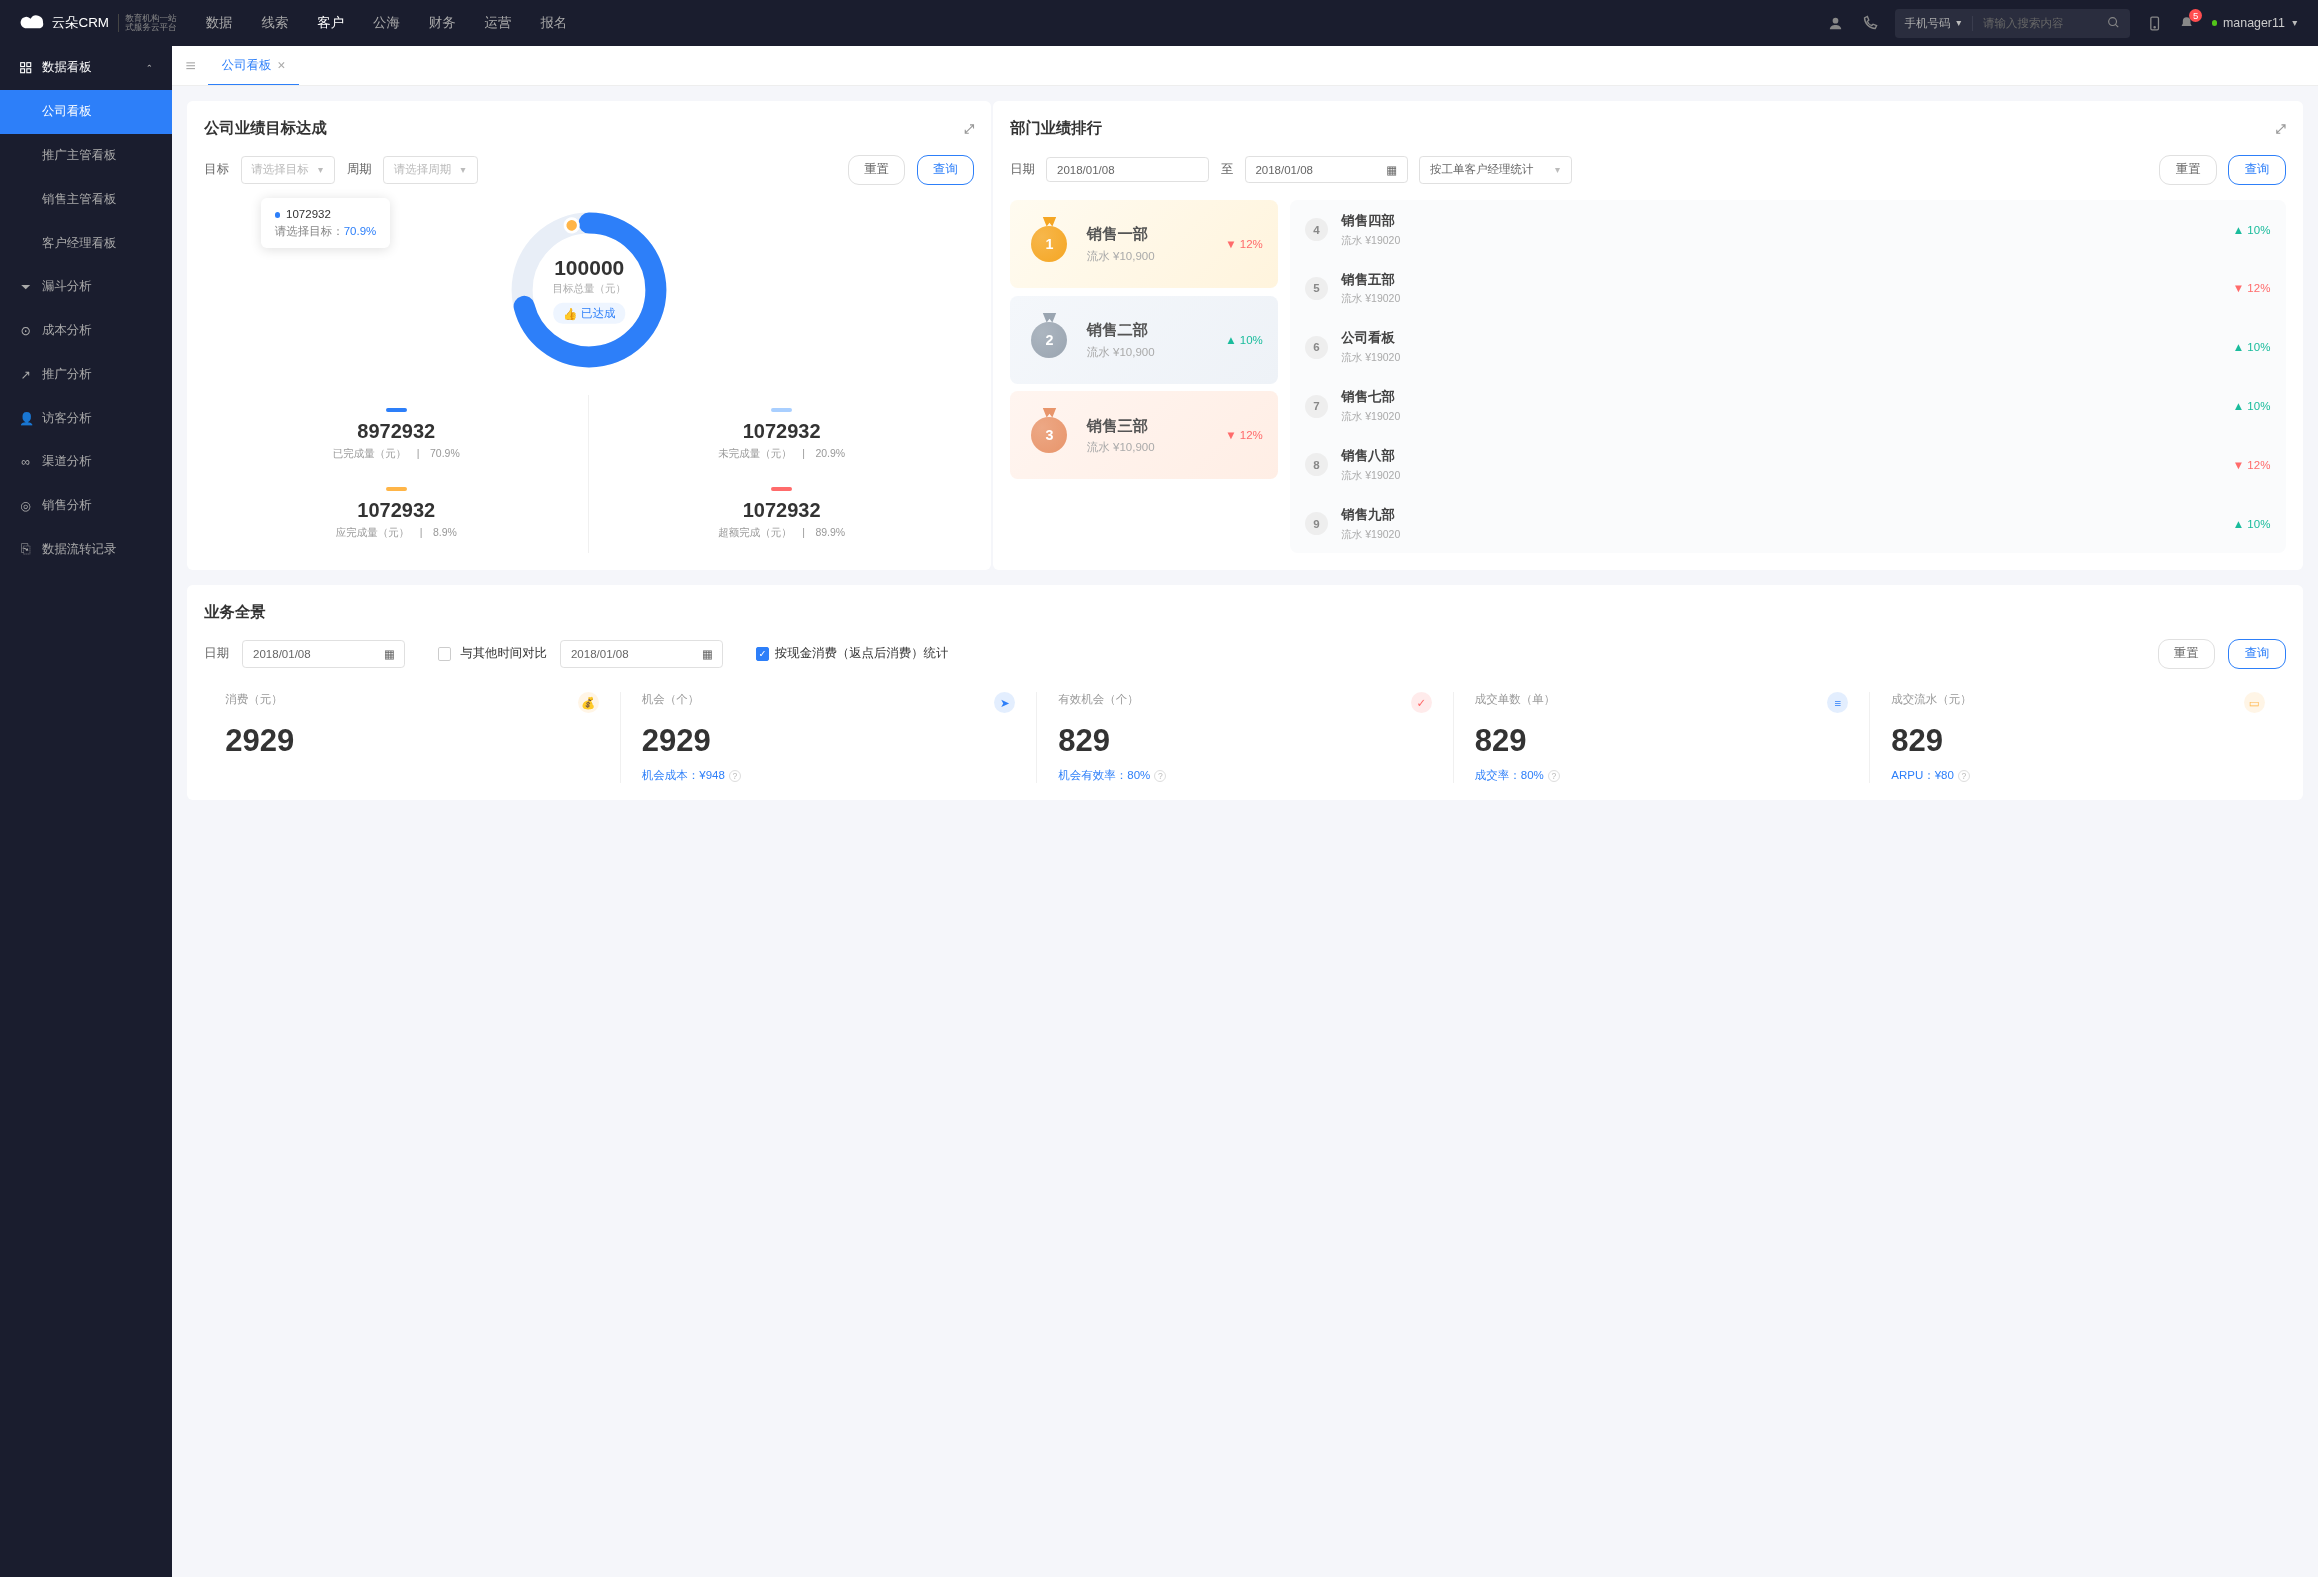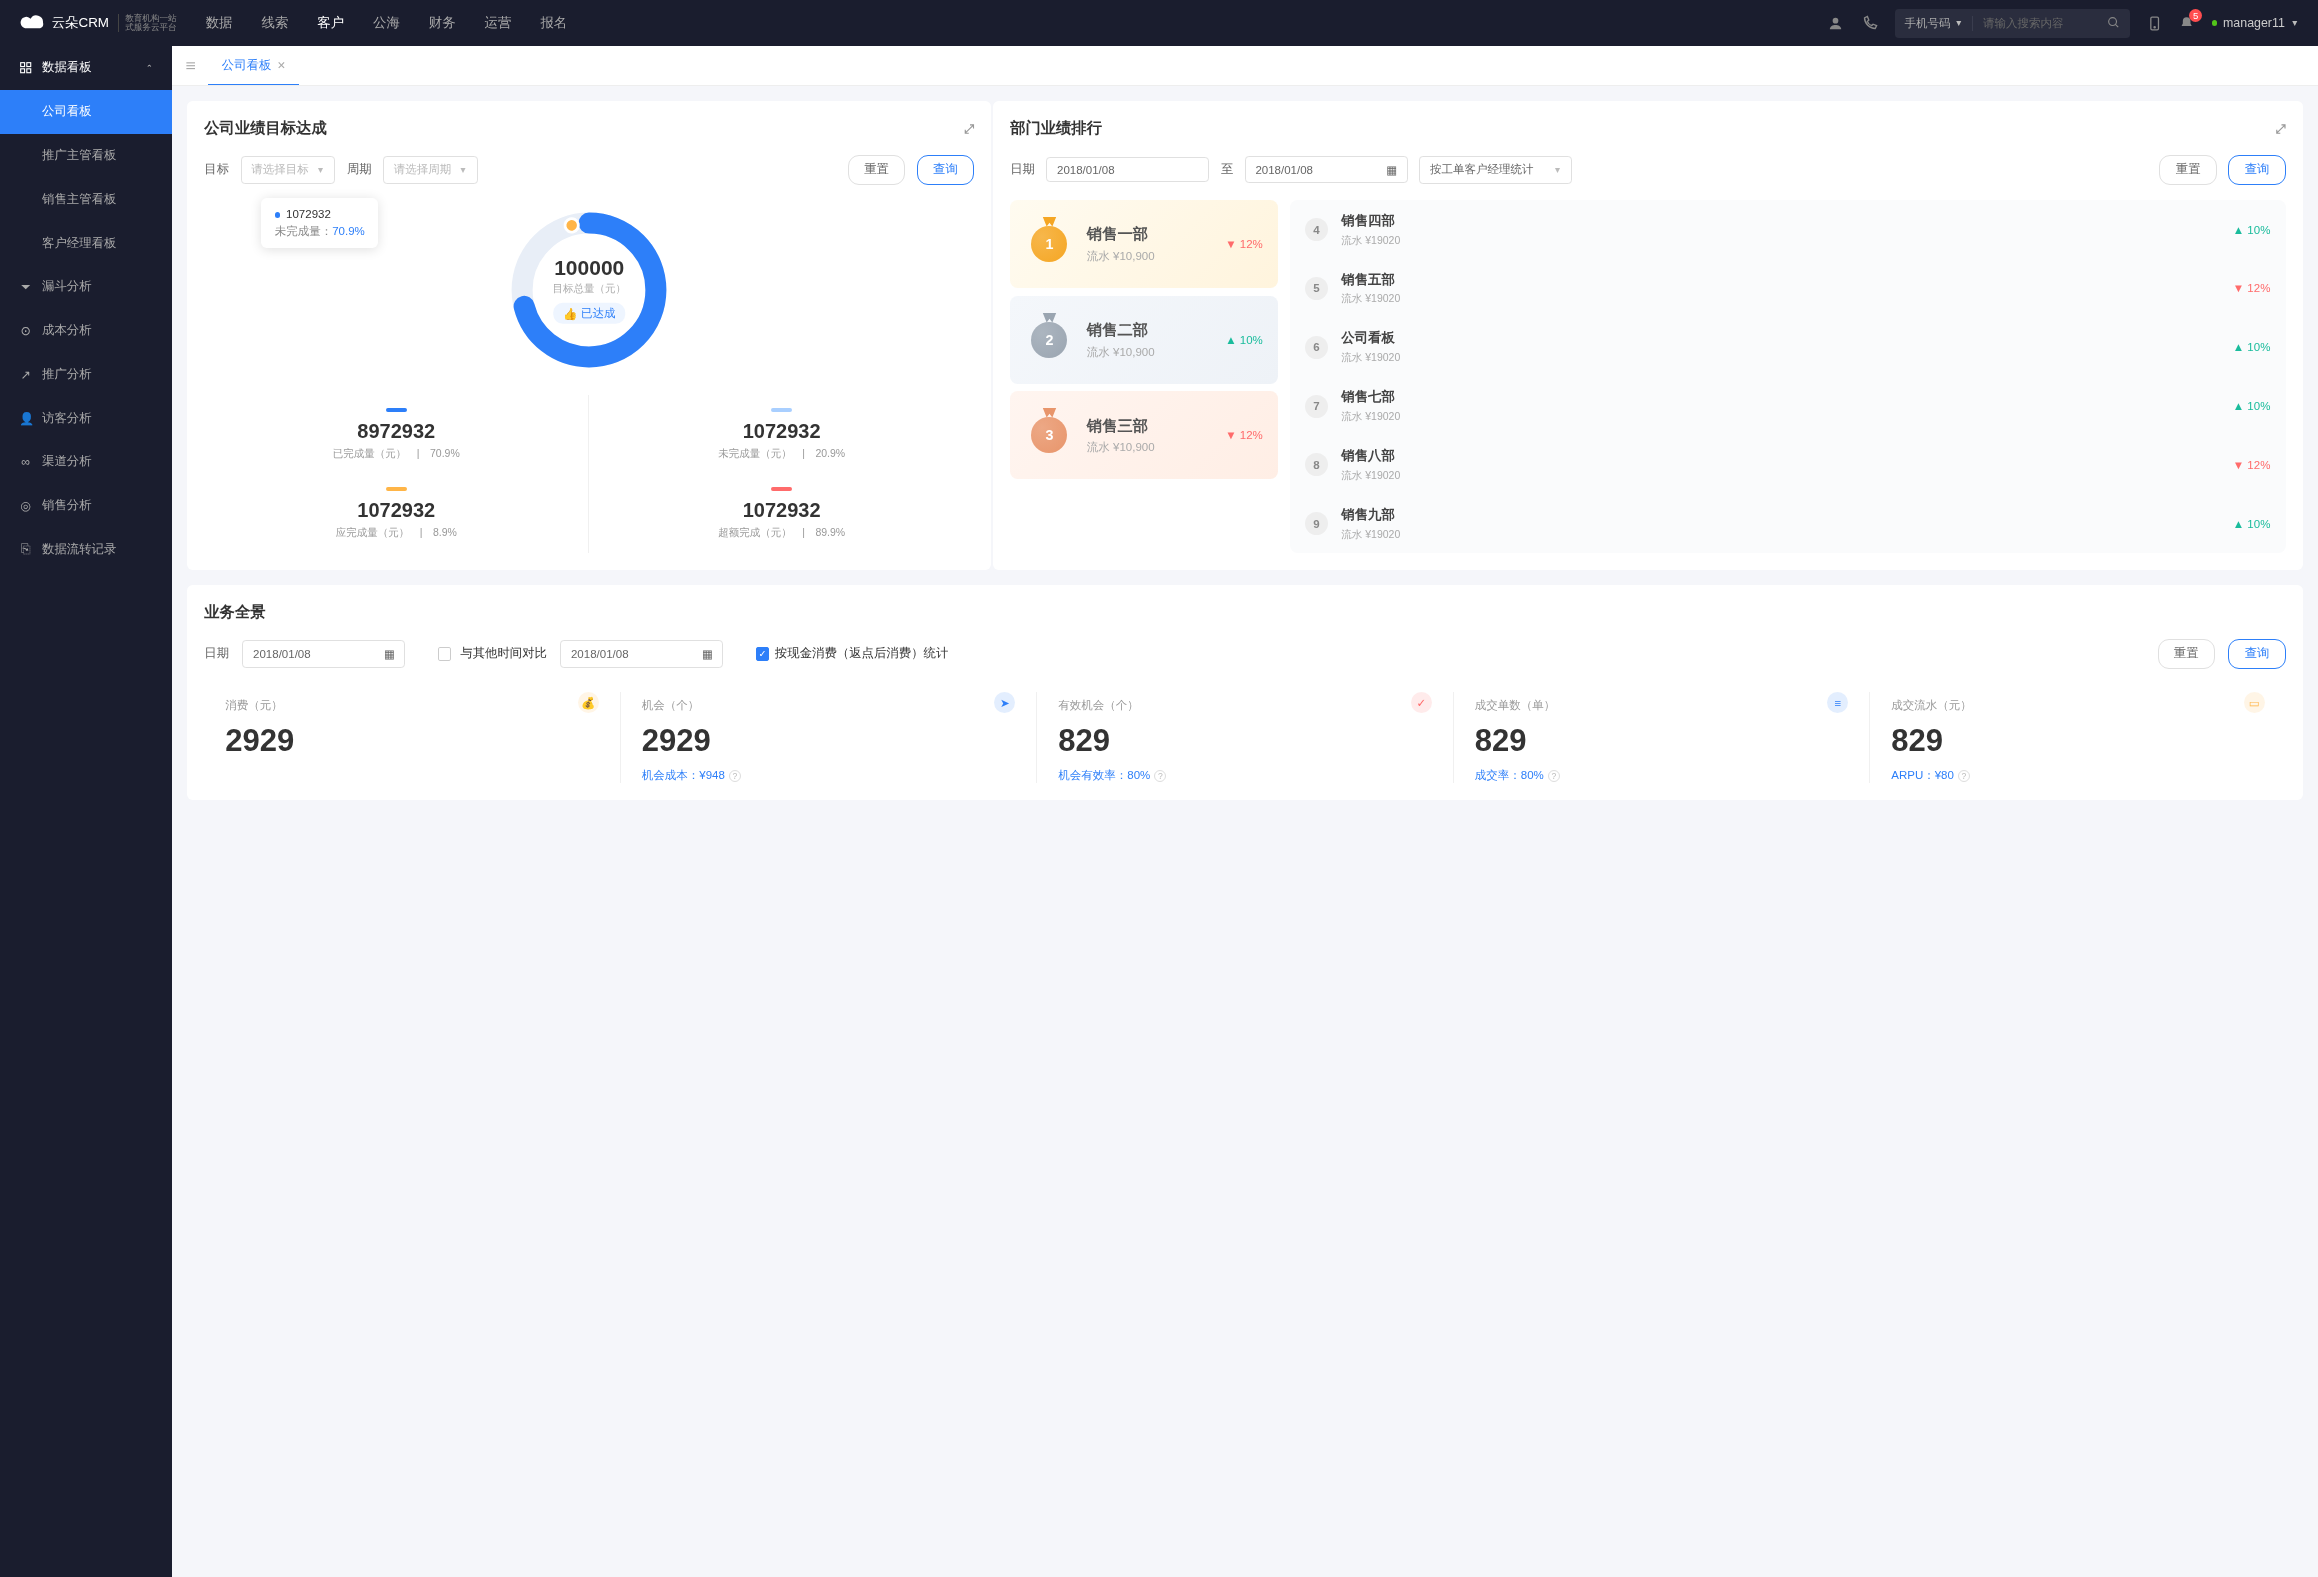--- a/index.html
+++ b/index.html
@@ -80,21 +80,21 @@
 .rank-row .rank-info{flex:1}
 .rank-row .rank-name{font-size:13.4px;color:#444}
 .rank-row .rank-sub{font-size:10.5px}
 .overview-filters{display:flex;align-items:center;gap:13.4px;flex-wrap:wrap}
 .date-input{border:1px solid #e0e0e0;border-radius:3.8px;padding:5.7px 9.6px;font-size:11.5px;color:#666;display:flex;align-items:center;gap:9.6px;min-width:163px;justify-content:space-between}
 .checkbox{width:13.4px;height:13.4px;border:1px solid #ccc;border-radius:1.9px;display:inline-flex;align-items:center;justify-content:center}
 .checkbox.checked{background:#2d7ff9;border-color:#2d7ff9;color:#fff;font-size:9.6px}
 .kpi-row{display:flex;margin-top:23px}
 .kpi{flex:1;padding:0 21px;border-right:1px solid #f0f0f0;position:relative}
 .kpi:last-child{border-right:none}
-.kpi-head{display:flex;justify-content:space-between;align-items:flex-end;color:#999;font-size:11.5px;margin-bottom:9.6px}
+.kpi-head{display:flex;justify-content:space-between;align-items:flex-start;color:#999;font-size:11.5px;margin-bottom:9.6px}
 .kpi-icon{width:21px;height:21px;border-radius:50%;display:flex;align-items:center;justify-content:center}
 .kpi-val{font-size:31px;font-weight:700;color:#333}
 .kpi-sub{font-size:11.5px;color:#2d7ff9;margin-top:9.6px;display:flex;align-items:center;gap:3.8px}
 .kpi-sub .help{color:#bbb;border:1px solid #ddd;border-radius:50%;width:12.4px;height:12.4px;display:inline-flex;align-items:center;justify-content:center;font-size:8.6px}
 .spacer{flex:1}
 svg{display:block}
 .caret{font-size:8.6px;color:#bbb}
 </style>
 </head>
 <body>
@@ -246,21 +246,21 @@
                 <span>请选择周期</span>
                 <span class="caret">▼</span>
               </span>
             <div class="spacer"></div>
             <button class="btn">重置</button>
             <button class="btn primary">查询</button>
           </div>
           <div class="donut-wrap">
             <div class="tooltip">
               <div><span class="tooltip-dot"></span><span>1072932</span></div>
-              <div style="margin-top:3.8px;color:#888"><span>未完成量：</span><span class="tooltip-pct">70.9%</span></div>
+              <div style="margin-top:3.8px;color:#888"><span>请选择目标：</span><span class="tooltip-pct">70.9%</span></div>
             </div>
             <div class="donut">
               <svg width="172" height="172" viewBox="0 0 180 180">
                 <circle cx="90" cy="90" r="70" fill="none" stroke="#e8eef7" stroke-width="22"></circle>
                 <circle cx="90" cy="90" r="70" fill="none" stroke="#2d7ff9" stroke-width="22" stroke-dasharray="312 440" stroke-linecap="round"></circle>
                 <circle cx="90" cy="160" r="7" fill="#ffb547" stroke="#fff" stroke-width="3" transform="rotate(255 90 90)"></circle>
               </svg>
               <div class="donut-center">
                 <div class="donut-value">100000</div>
                 <div class="donut-label">目标总量（元）</div>

